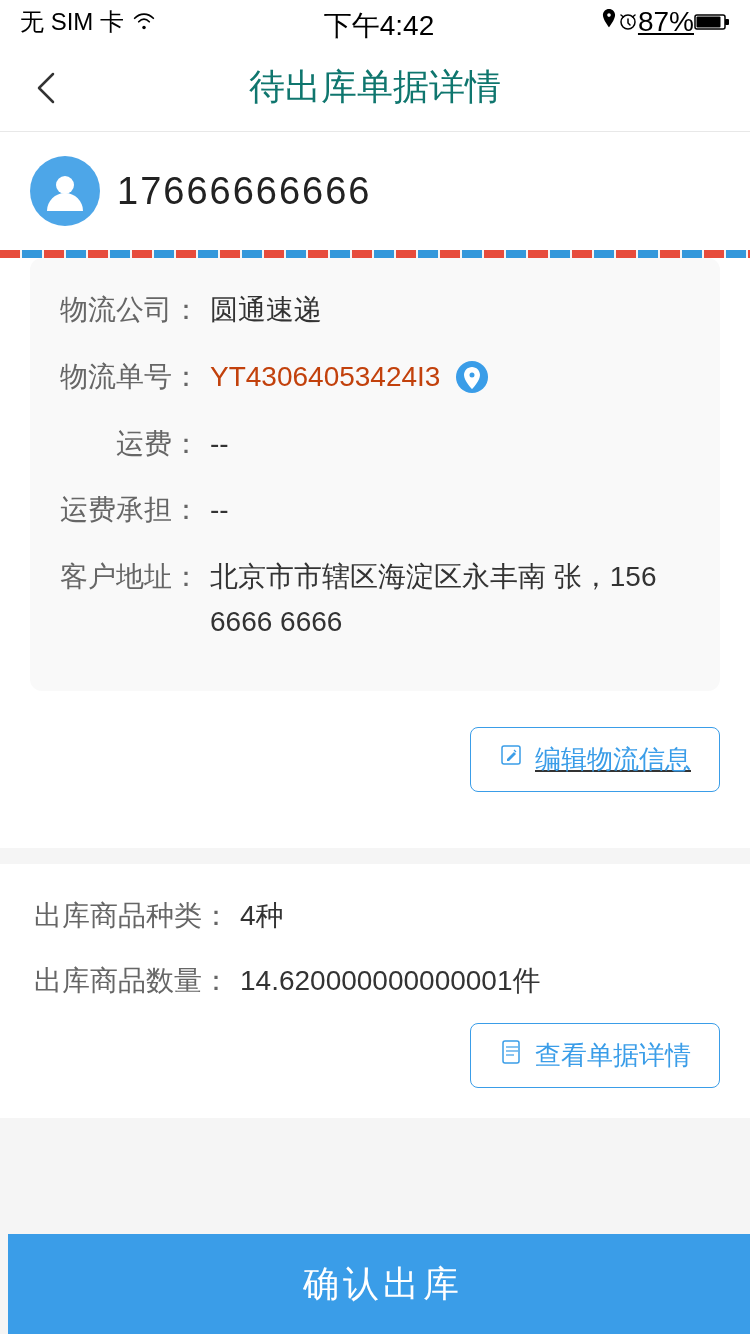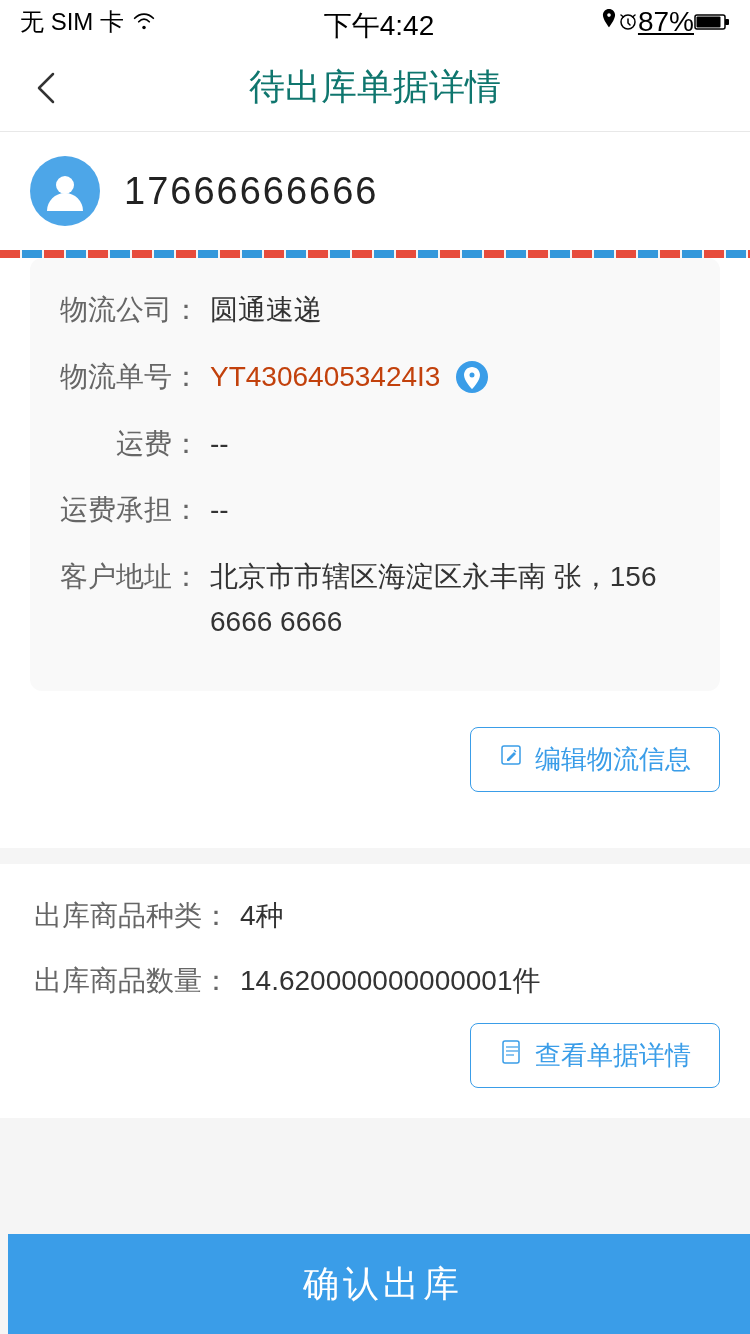--- a/index.html
+++ b/index.html
@@ -55,21 +55,21 @@
       font-weight: 500;
       color: #0f766e;
     }
 
     
     .user-header {
       background: #fff;
       padding: 24px 30px;
       display: flex;
       align-items: center;
-      gap: 24px;
+      gap: 17px;
       margin-bottom: 0;
     }
     .avatar-circle {
       width: 70px;
       height: 70px;
       border-radius: 50%;
       background: #4da6e8;
       display: flex;
       align-items: center;
       justify-content: center;
@@ -162,20 +162,21 @@
       background: #fff;
       cursor: pointer;
       white-space: nowrap;
     }
     .btn-row {
       display: flex;
       justify-content: flex-end;
       padding: 16px 30px;
       background: #fff;
       margin-bottom: 16px;
+      text-decoration: underline;
     }
 
     
     .goods-section {
       background: #fff;
       padding: 30px 30px;
       margin-bottom: 16px;
     }
 
     

